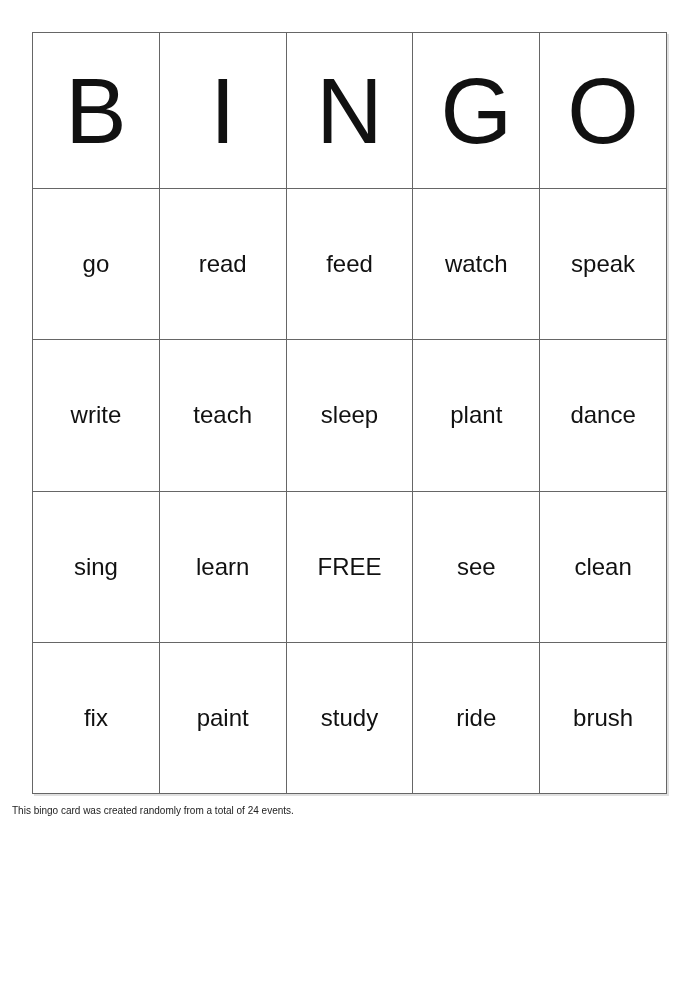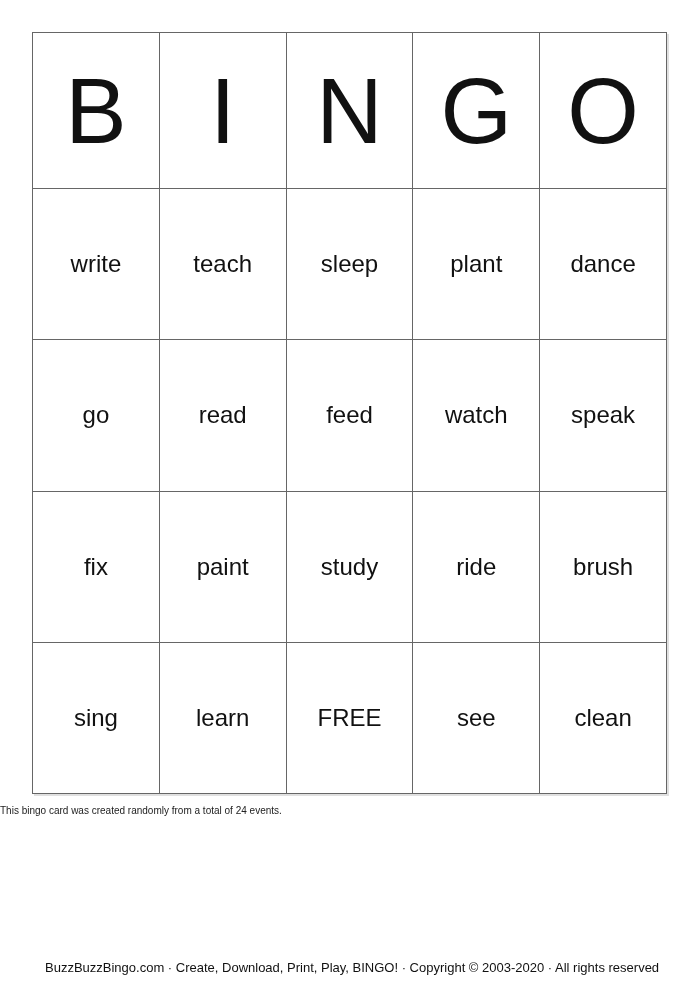--- a/index.html
+++ b/index.html
@@ -40,21 +40,21 @@
     font-weight: normal;
     line-height: 1;
     color: #111111;
   }
   td.word-cell {
     font-size: 24px;
     color: #111111;
   }
   .notes {
     position: absolute;
-    left: 0;
+    left: 12px;
     top: 804px;
     font-size: 10px;
     line-height: 14px;
     color: #222222;
     white-space: nowrap;
   }
   .footer {
     position: absolute;
     left: 45px;
     top: 960px;
@@ -71,49 +71,48 @@
   <table class="bingo">
     <tbody>
       <tr class="header-row">
         <td class="header-cell">B</td>
         <td class="header-cell">I</td>
         <td class="header-cell">N</td>
         <td class="header-cell">G</td>
         <td class="header-cell">O</td>
       </tr>
       <tr class="word-row">
+        <td class="word-cell">go</td>
+        <td class="word-cell">read</td>
+        <td class="word-cell">feed</td>
+        <td class="word-cell">watch</td>
+        <td class="word-cell">speak</td>
+      </tr>
+      <tr class="word-row">
         <td class="word-cell">write</td>
         <td class="word-cell">teach</td>
         <td class="word-cell">sleep</td>
         <td class="word-cell">plant</td>
         <td class="word-cell">dance</td>
       </tr>
       <tr class="word-row">
-        <td class="word-cell">go</td>
-        <td class="word-cell">read</td>
-        <td class="word-cell">feed</td>
-        <td class="word-cell">watch</td>
-        <td class="word-cell">speak</td>
+        <td class="word-cell">sing</td>
+        <td class="word-cell">learn</td>
+        <td class="word-cell">FREE</td>
+        <td class="word-cell">see</td>
+        <td class="word-cell">clean</td>
       </tr>
       <tr class="word-row">
         <td class="word-cell">fix</td>
         <td class="word-cell">paint</td>
         <td class="word-cell">study</td>
         <td class="word-cell">ride</td>
         <td class="word-cell">brush</td>
       </tr>
-      <tr class="word-row">
-        <td class="word-cell">sing</td>
-        <td class="word-cell">learn</td>
-        <td class="word-cell">FREE</td>
-        <td class="word-cell">see</td>
-        <td class="word-cell">clean</td>
-      </tr>
     </tbody>
   </table>
 
   <div class="notes">
     <div>This bingo card was created randomly from a total of 24 events.</div>
   </div>
 
-  <div class="footer">BuzzBuzzBingo.com · Create, Download, Print, Play, BINGO! · Copyright © 2003-2020 · All rights reserved</div>
 
 </div>
 
 </body></html>

